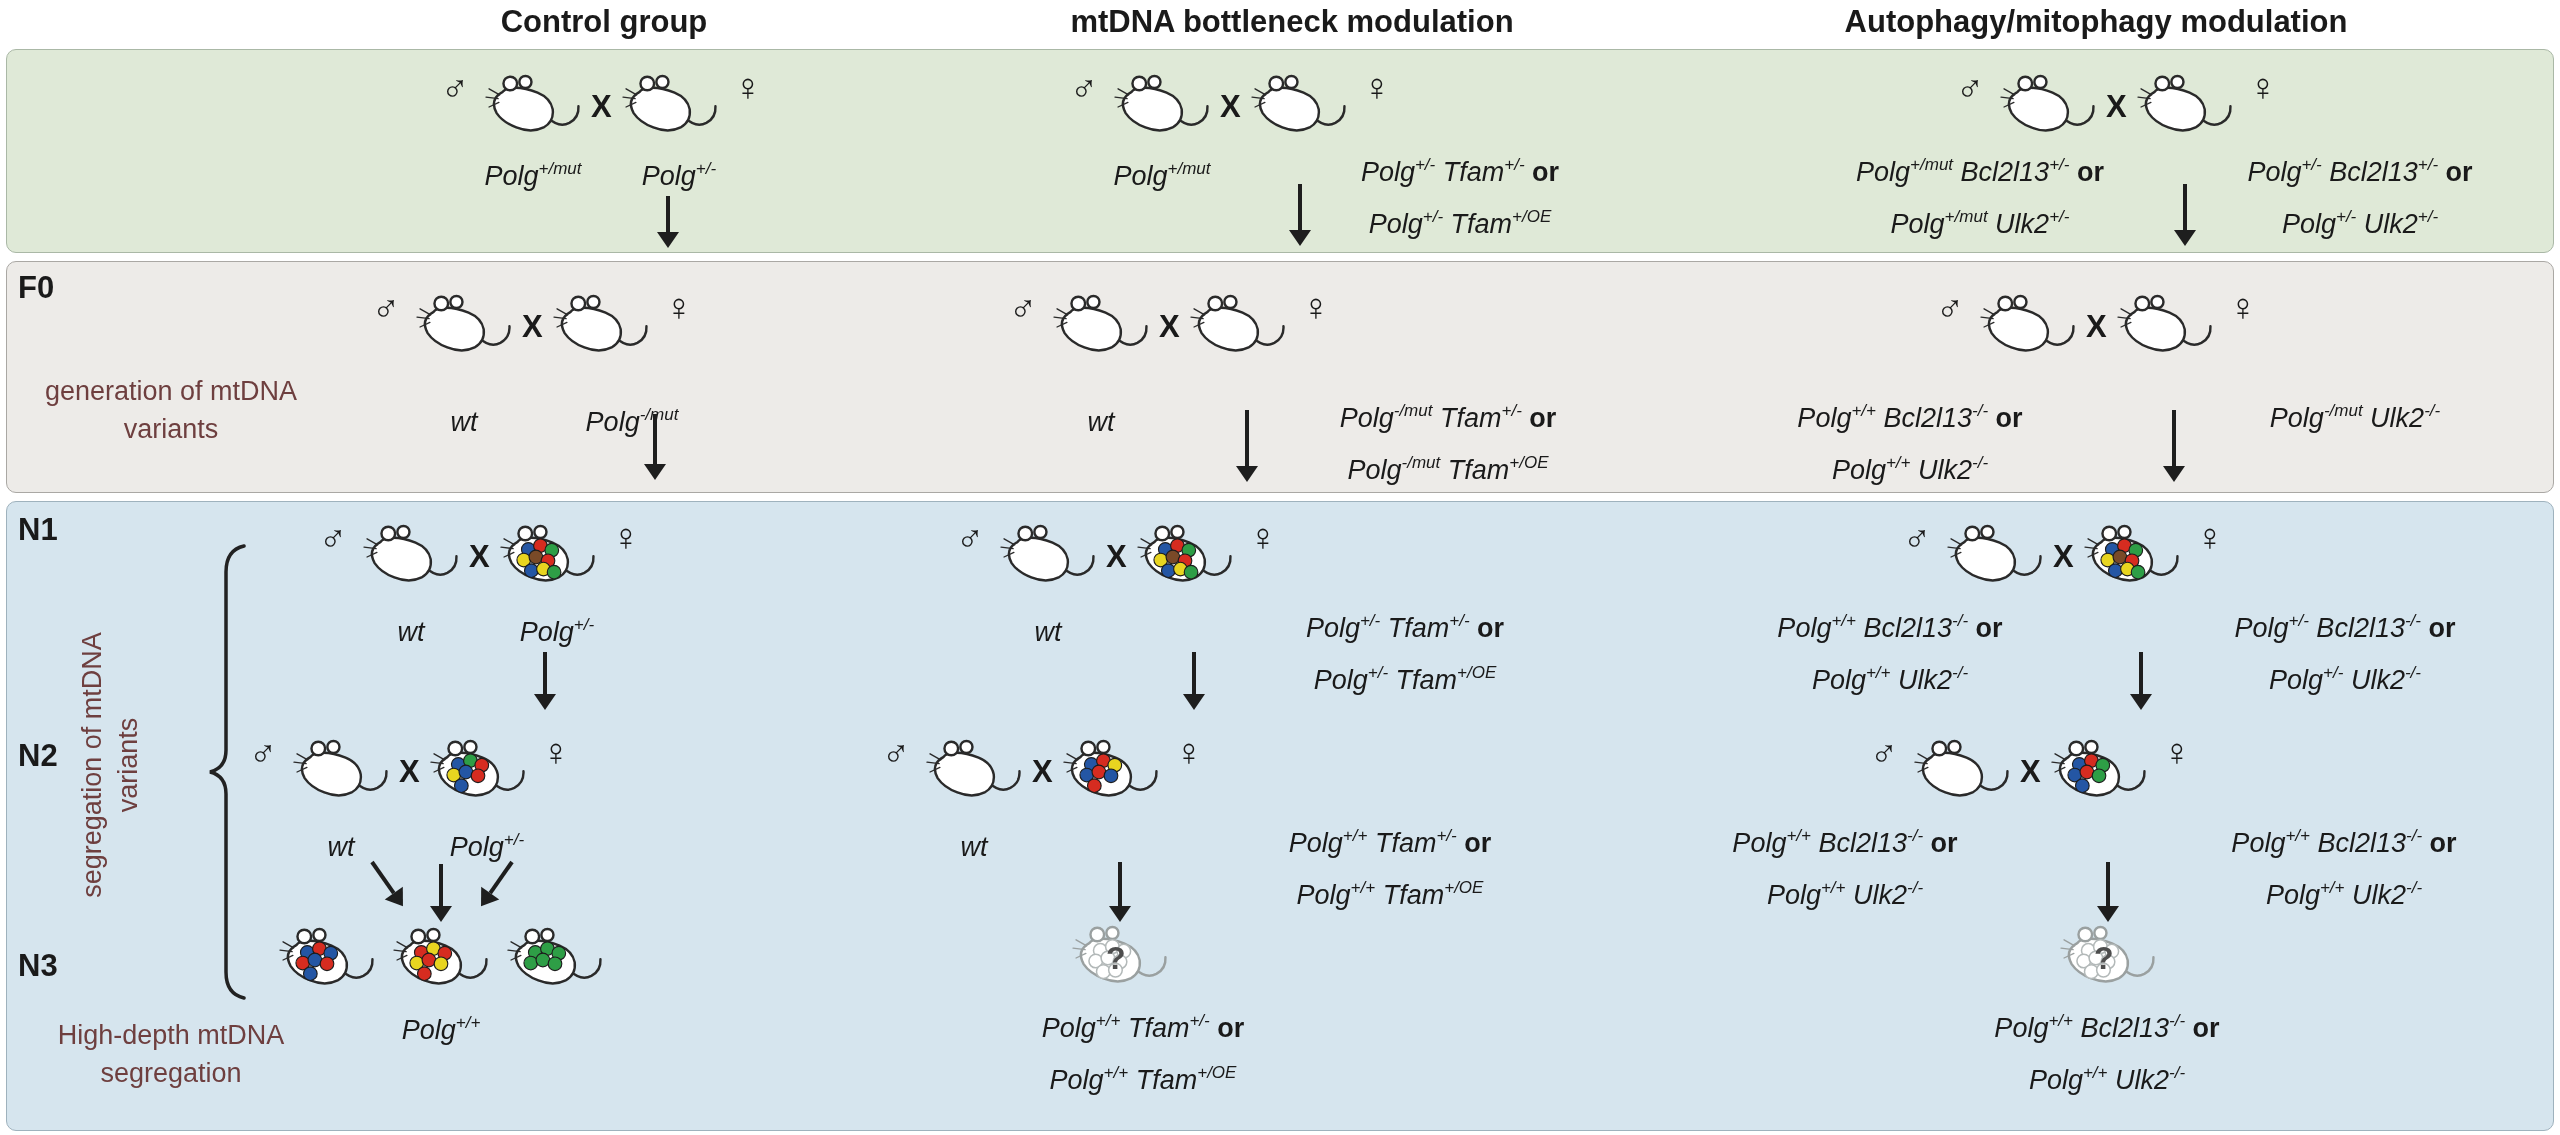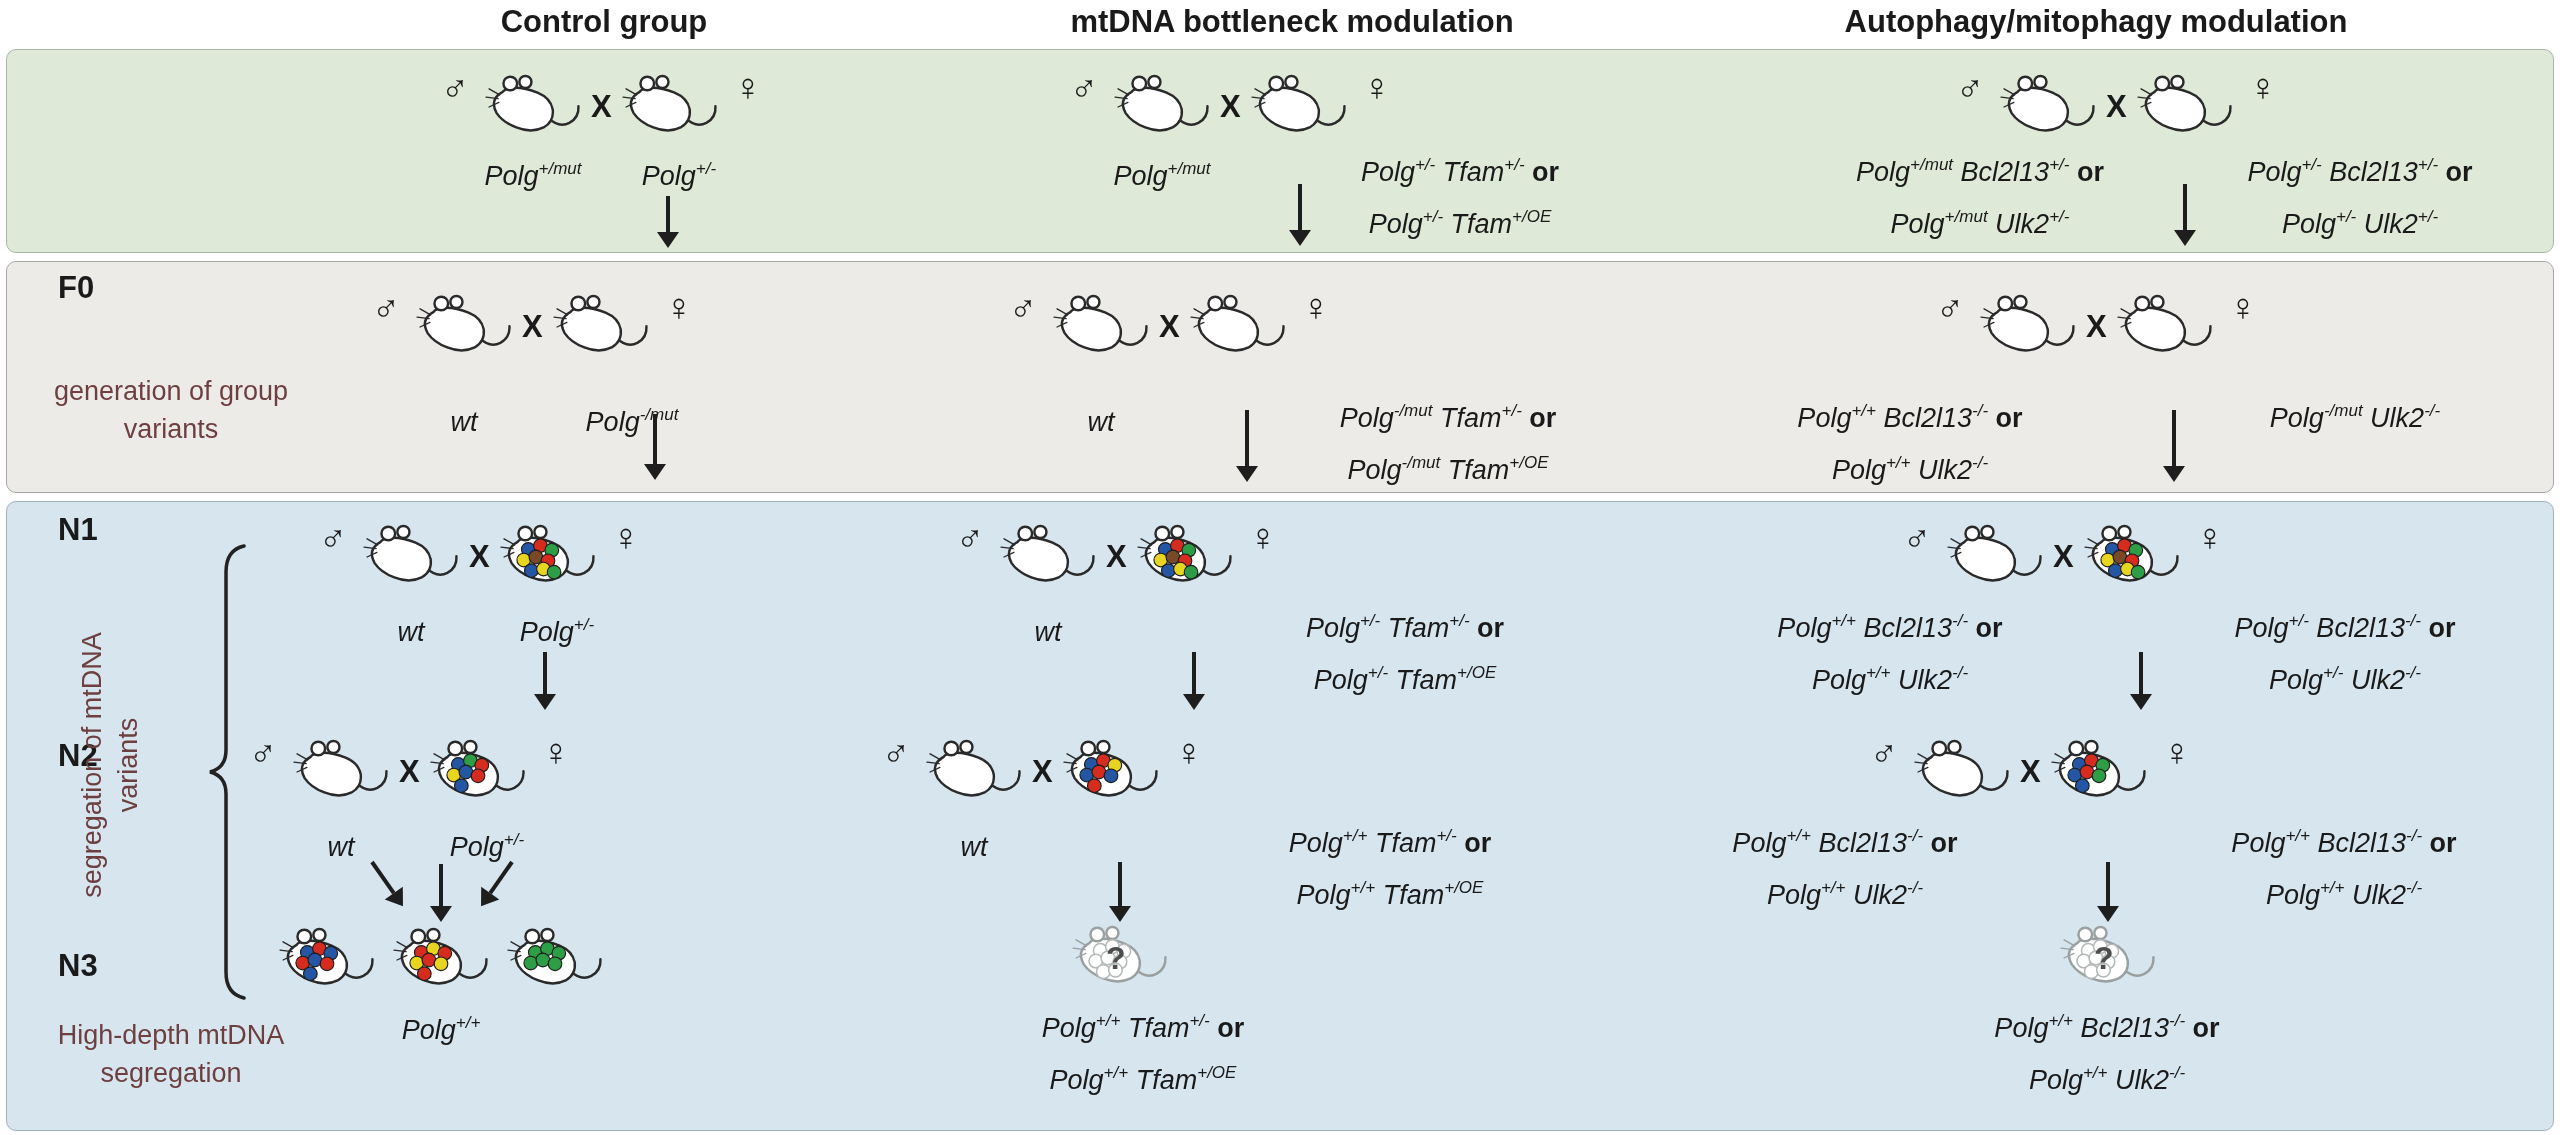--- a/index.html
+++ b/index.html
@@ -6,21 +6,21 @@
   html,body { width:2560px; height:1135px; }
   body { font-family:"Liberation Sans", sans-serif; background:#ffffff; color:#1a1a1a; position:relative; overflow:hidden; }
   .fig { position:absolute; inset:0; }
 
   .band { position:absolute; left:6px; width:2548px; border:1.5px solid #a0a8a8; border-radius:10px; }
   .band.parental { top:49px;  height:204px; border-color:#aab8a6; }
   .band.f0       { top:261px; height:232px; border-color:#aaa8a4; }
   .band.nseg     { top:501px; height:630px; border-color:#9fb2bd; }
 
   .col-title { position:absolute; top:4px; transform:translateX(-50%); font-size:31px; font-weight:bold; white-space:nowrap; }
-  .gen-label { position:absolute; font-size:31px; font-weight:bold;margin-left:40px; }
+  .gen-label { position:absolute; font-size:31px; font-weight:bold; }
 
   .caption { position:absolute; transform:translateX(-50%); font-size:27px; text-align:center; white-space:nowrap; }
   .caption.rot { transform:rotate(-90deg); }
 
   .cross { position:absolute; display:flex; align-items:center; gap:8px; height:70px; }
   .sex { font-size:38px; font-weight:bold; line-height:1; width:40px; text-align:center; align-self:flex-start; margin-top:-4px; }
   .xsym { font-size:31px; font-weight:bold; }
 
   .mouse { width:100px; height:64px; display:inline-block; position:relative; color:#2a2a2a; }
   .mouse svg { width:100%; height:100%; overflow:visible; display:block; }
@@ -142,21 +142,21 @@
       <div class="shaft" style="height:46px"></div>
       <div class="head"></div>
     </div>
   <div class="arrow" style="left:2185px;top:184px">
       <div class="shaft" style="height:46px"></div>
       <div class="head"></div>
     </div>
 
   <div class="gen-label" style="left:18px;top:270px">F0</div>
   <div class="caption" style="left: 171px; top: 372px; line-height: 38px; color: rgb(110, 63, 63);">
-    <div>generation of group</div>
+    <div>generation of mtDNA</div>
     <div>variants</div>
   </div>
 
   <div class="cross" style="left:366px;top:292px">
     <span class="sex">♂</span>
     <span class="mouse">
         <svg viewBox="0 0 132 84">
           <use href="#mouse-shape"></use>
         </svg>
       </span>

